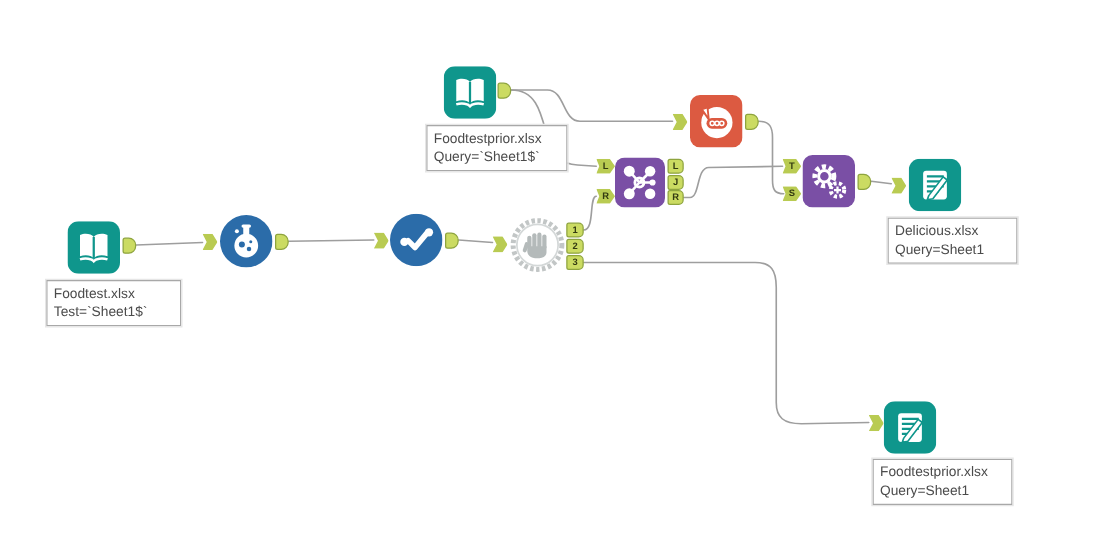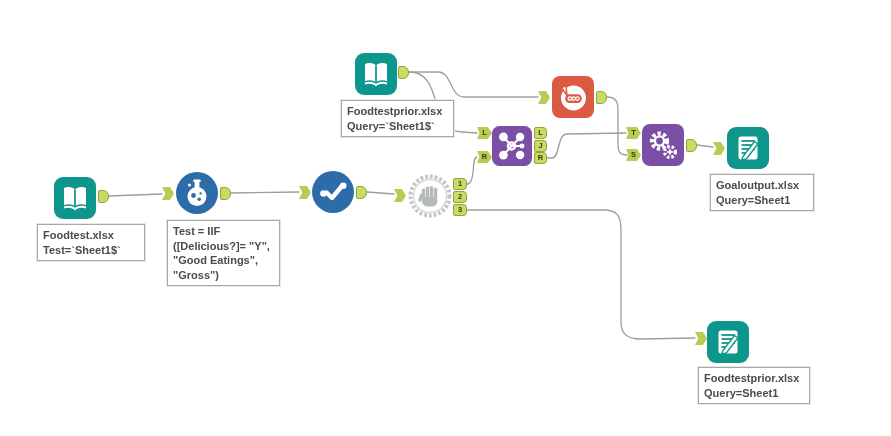--- a/index.html
+++ b/index.html
@@ -13,21 +13,21 @@
               border-radius:2px 6px 6px 2px;box-sizing:border-box;}
   .anchor-sq{position:absolute;width:13px;height:12px;background:#cbdb62;border:1px solid #8ea43e;
              border-radius:2px 4px 4px 2px;box-sizing:border-box;
              font-weight:bold;font-size:7.5px;line-height:10px;text-align:center;color:#333a11;}
   .anchor-flag{position:absolute;width:12px;height:13px;background:#b9cb52;
                clip-path:polygon(0 0,66% 0,100% 50%,66% 100%,0 100%,28% 50%);}
   .anchor-flag-l{position:absolute;width:15px;height:12px;background:#b9cb52;
                  clip-path:polygon(0 0,72% 0,100% 50%,72% 100%,0 100%,16% 50%);
                  font-weight:bold;font-size:7.5px;line-height:12px;text-align:center;color:#333a11;}
   .annotation{position:absolute;background:#ffffff;border:1px solid #a8a8a8;outline:1px solid #e6e6e6;
-              padding:3px 5px;font-weight:bold;font-size:11px;line-height:14.5px;color:#4b4b4b;
+              padding:3px 5px;font-weight:normal;font-size:11px;line-height:14.5px;color:#4b4b4b;
               white-space:pre-line;box-sizing:border-box;}
 </style>
 </head>
 <body>
 
 <div class="canvas">
 
   <svg class="wires" width="891" height="436" viewBox="0 0 891 436">
     <path d="M109,196 L162,194"></path>
     <path d="M231,193 L299,192"></path>
@@ -60,24 +60,20 @@
       <rect x="17.2" y="7.5" width="7.6" height="2.6" rx="1.3" fill="#ffffff"></rect>
       <circle cx="21" cy="24.5" r="9.5" fill="#ffffff"></circle>
       <circle cx="13.5" cy="13" r="1.6" fill="#ffffff"></circle>
       <circle cx="17.5" cy="23.5" r="2.4" fill="#2b6ca9"></circle>
       <circle cx="23.2" cy="27.2" r="1.8" fill="#2b6ca9"></circle>
       <circle cx="24.6" cy="21.4" r="1.2" fill="#2b6ca9"></circle>
     </svg>
   </div>
   <div class="anchor-flag" style="left:162px;top:187px"></div>
   <div class="anchor-out" style="left:220px;top:187px"></div>
-  <div class="annotation" style="left:167px;top:220px;width:113px">Test = IIF
-([Delicious?]= "Y",
-"Good Eatings",
-"Gross")</div>
 
   <div class="tool" style="left:312px;top:171px">
     <svg viewBox="0 0 42 42">
       <circle cx="21" cy="21" r="21" fill="#2b6ca9"></circle>
       <circle cx="11.5" cy="22.5" r="3.3" fill="#ffffff"></circle>
       <circle cx="31.2" cy="14.8" r="3.3" fill="#ffffff"></circle>
       <path d="M14.5,21.5 L20,27 L29.5,15.5" stroke="#ffffff" stroke-width="4.4" fill="none" stroke-linecap="round" stroke-linejoin="round"></path>
     </svg>
   </div>
   <div class="anchor-flag" style="left:299px;top:186px"></div>
@@ -171,21 +167,21 @@
       <g stroke="#0f968c" stroke-width="1.8">
         <line x1="14.5" y1="14" x2="28" y2="14"></line>
         <line x1="14.5" y1="18" x2="28" y2="18"></line>
         <line x1="14.5" y1="22" x2="28" y2="22"></line>
         <line x1="14.5" y1="26" x2="24" y2="26"></line>
       </g>
       <polygon points="16,29.5 27.5,14.5 30.8,17 19.3,32 14.8,32.8" fill="#ffffff" stroke="#0f968c" stroke-width="1.3" stroke-linejoin="round"></polygon>
     </svg>
   </div>
   <div class="anchor-flag" style="left:713px;top:142px"></div>
-  <div class="annotation" style="left:710px;top:174px;width:104px">Goaloutput.xlsx
+  <div class="annotation" style="left:710px;top:174px;width:104px">Delicious.xlsx
 Query=Sheet1</div>
 
   <div class="tool" style="left:707px;top:321px">
     <svg viewBox="0 0 42 42">
       <rect x="0" y="0" width="42" height="42" rx="9" fill="#0f968c"></rect>
       <rect x="11.5" y="9.5" width="19" height="23" rx="2.5" fill="#ffffff"></rect>
       <g stroke="#0f968c" stroke-width="1.8">
         <line x1="14.5" y1="14" x2="28" y2="14"></line>
         <line x1="14.5" y1="18" x2="28" y2="18"></line>
         <line x1="14.5" y1="22" x2="28" y2="22"></line>

